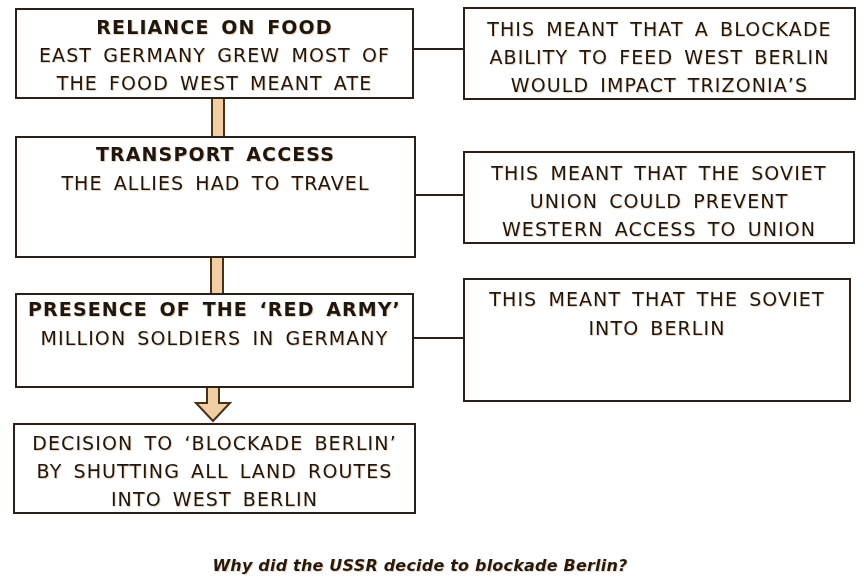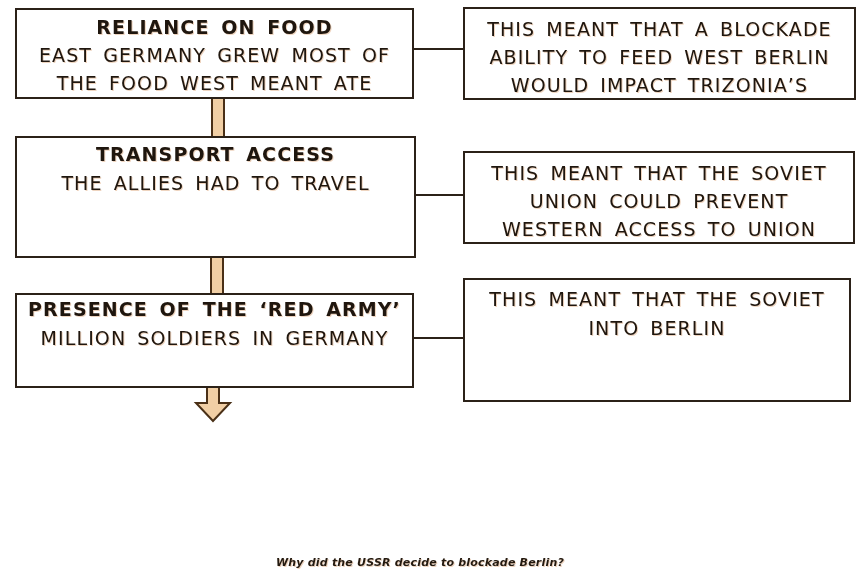--- a/index.html
+++ b/index.html
@@ -60,21 +60,21 @@
   .vshaft-2 { left: 210px; top: 256px; height: 40px; }
 
   .down-arrow { position: absolute; left: 190px; top: 386px; z-index: 1; }
 
   .caption {
     position: absolute;
     left: 0; top: 556px; width: 840px;
     text-align: center;
     font-weight: bold;
     font-style: italic;
-    font-size: 11px;
+    font-size: 16px;
     color: #241a10;
     letter-spacing: 0.2px;
     text-shadow: 1px 1px 0 rgba(198,112,42,0.30);
   }
 </style>
 </head>
 <body>
 
 <div class="stage">
 
@@ -113,16 +113,21 @@
     <div class="line">THIS MEANT THAT THE SOVIET</div>
     <div class="line">UNION COULD PREVENT</div>
     <div class="line">WESTERN ACCESS TO UNION</div>
   </div>
 
   <div class="fbox leftal box-prepared">
     <div class="line">THIS MEANT THAT THE SOVIET</div>
     <div class="line">INTO BERLIN</div>
   </div>
 
+  <div class="fbox centered box-decision">
+    <div class="line">DECISION TO ‘BLOCKADE BERLIN’</div>
+    <div class="line">BY SHUTTING ALL LAND ROUTES</div>
+    <div class="line">INTO WEST BERLIN</div>
+  </div>
 
   <div class="caption">Why did the USSR decide to blockade Berlin?</div>
 
 </div>
 
 </body></html>

